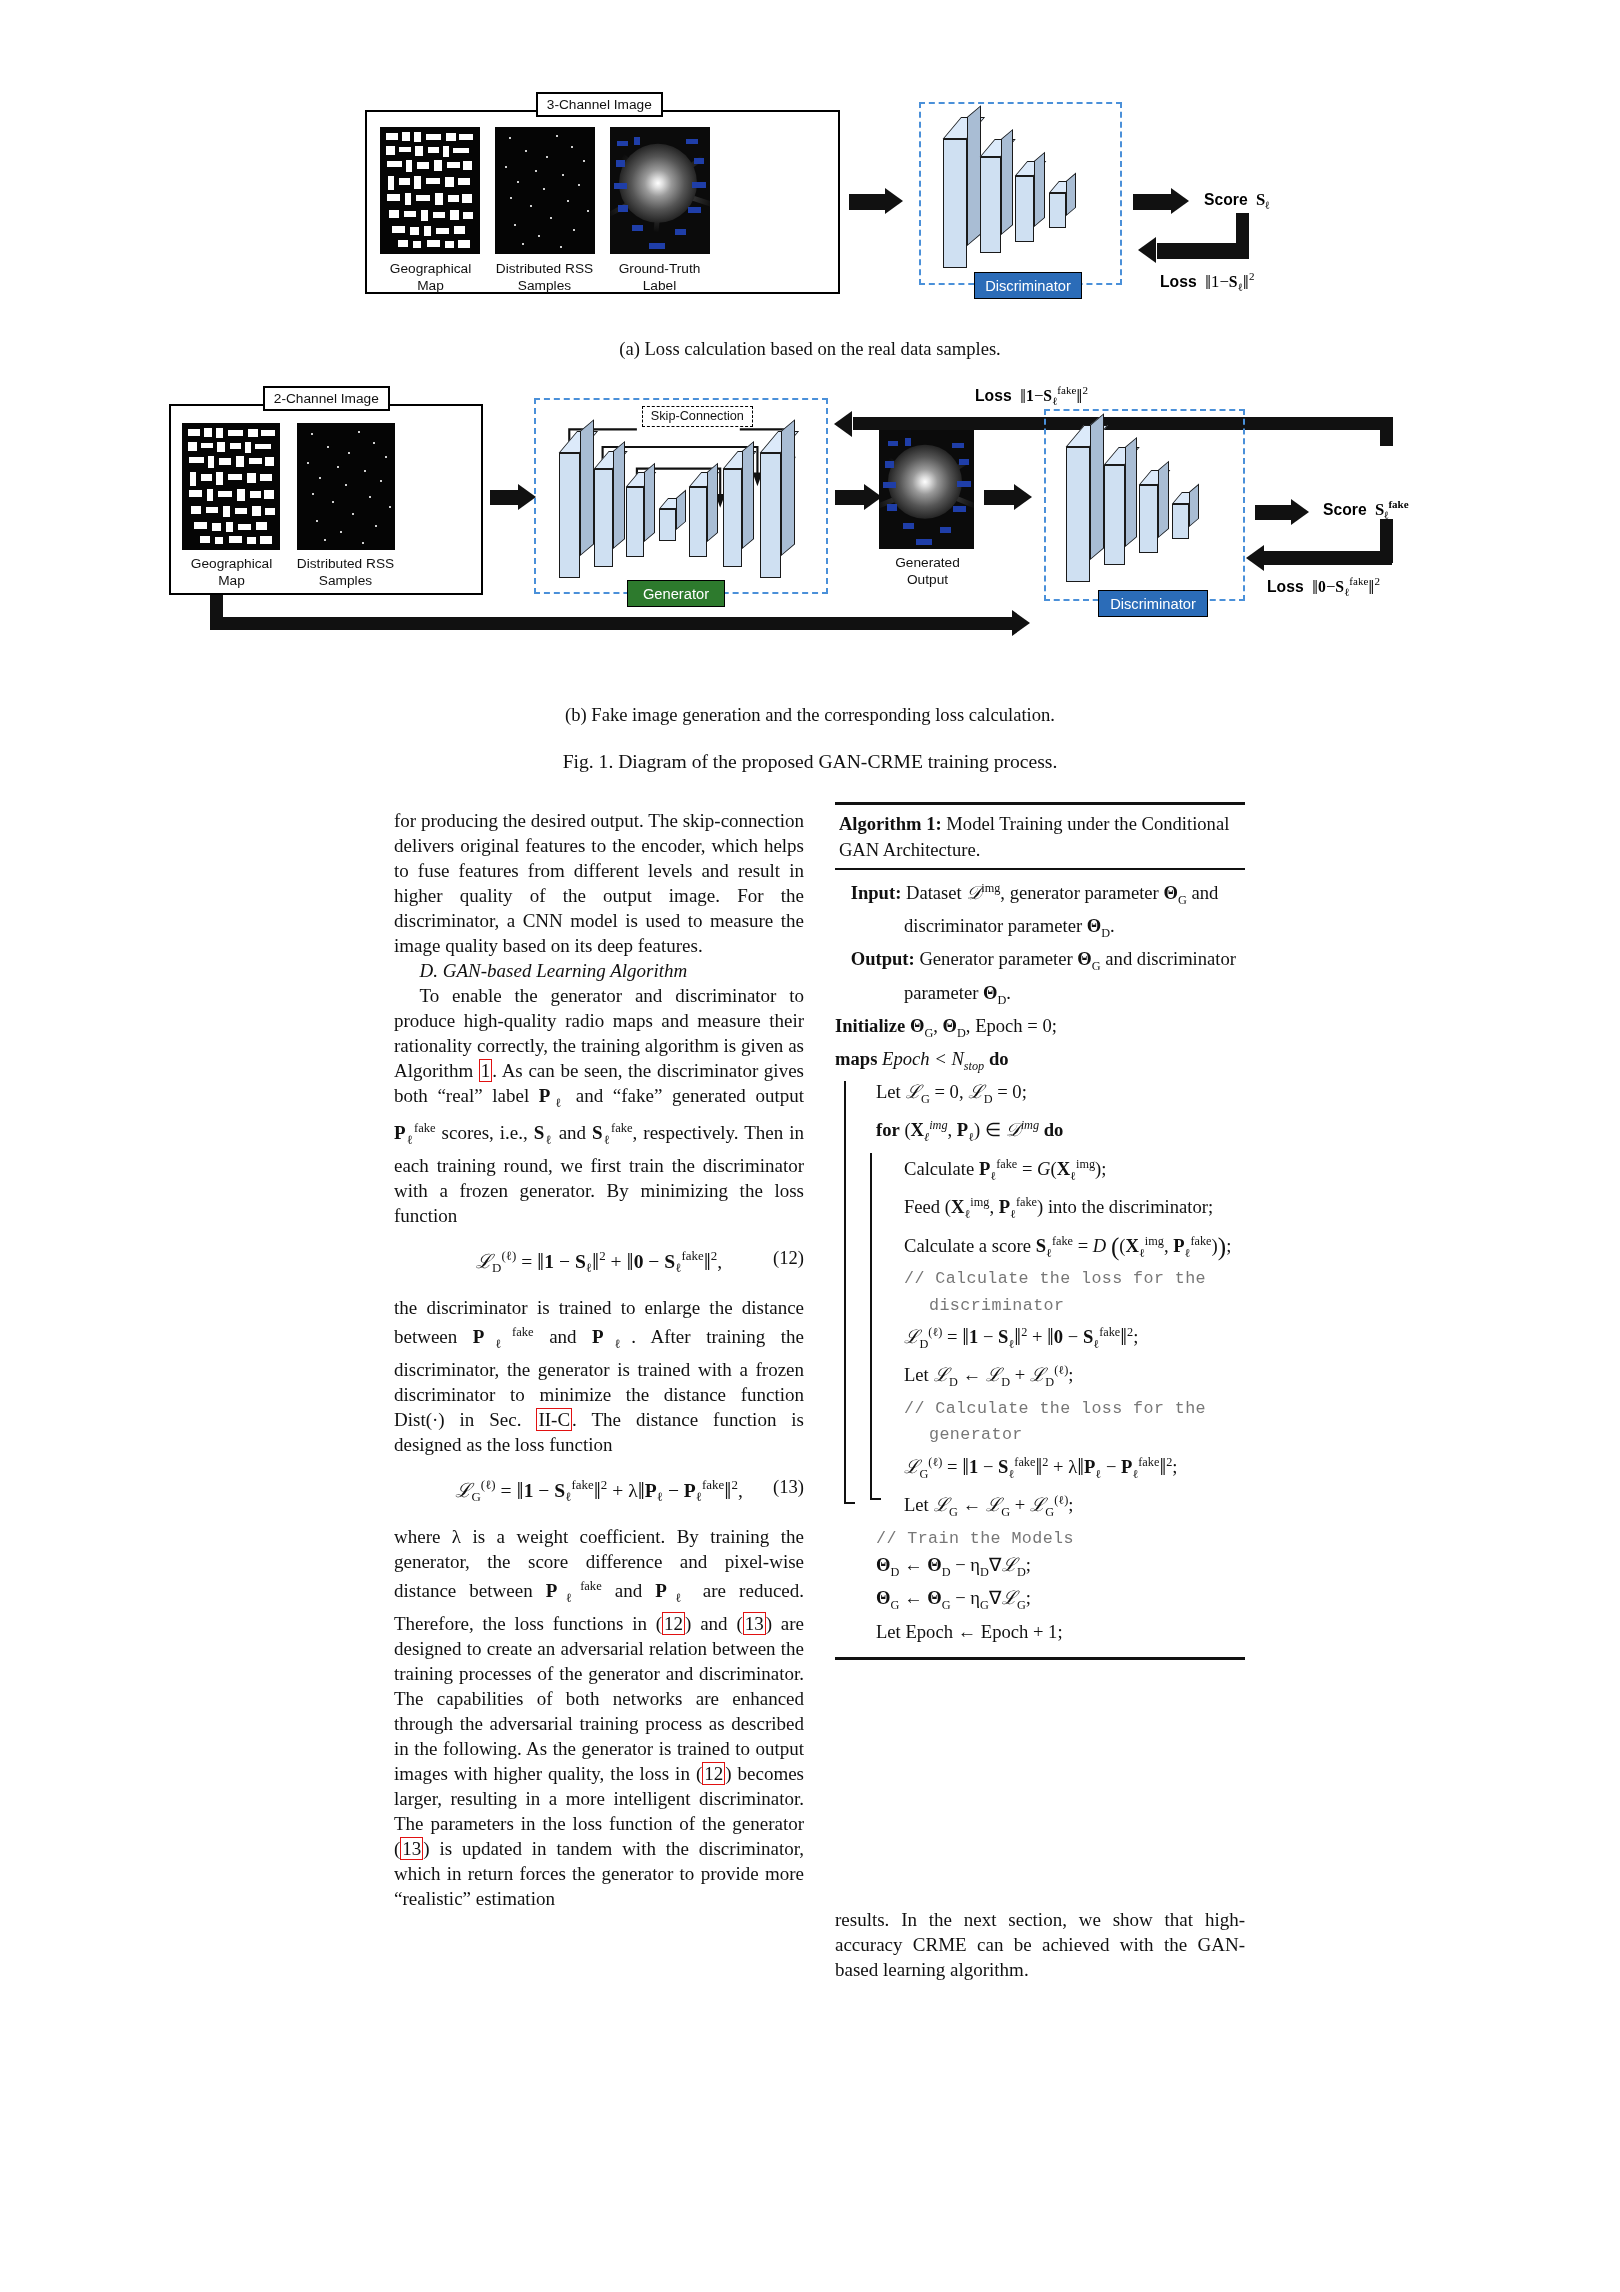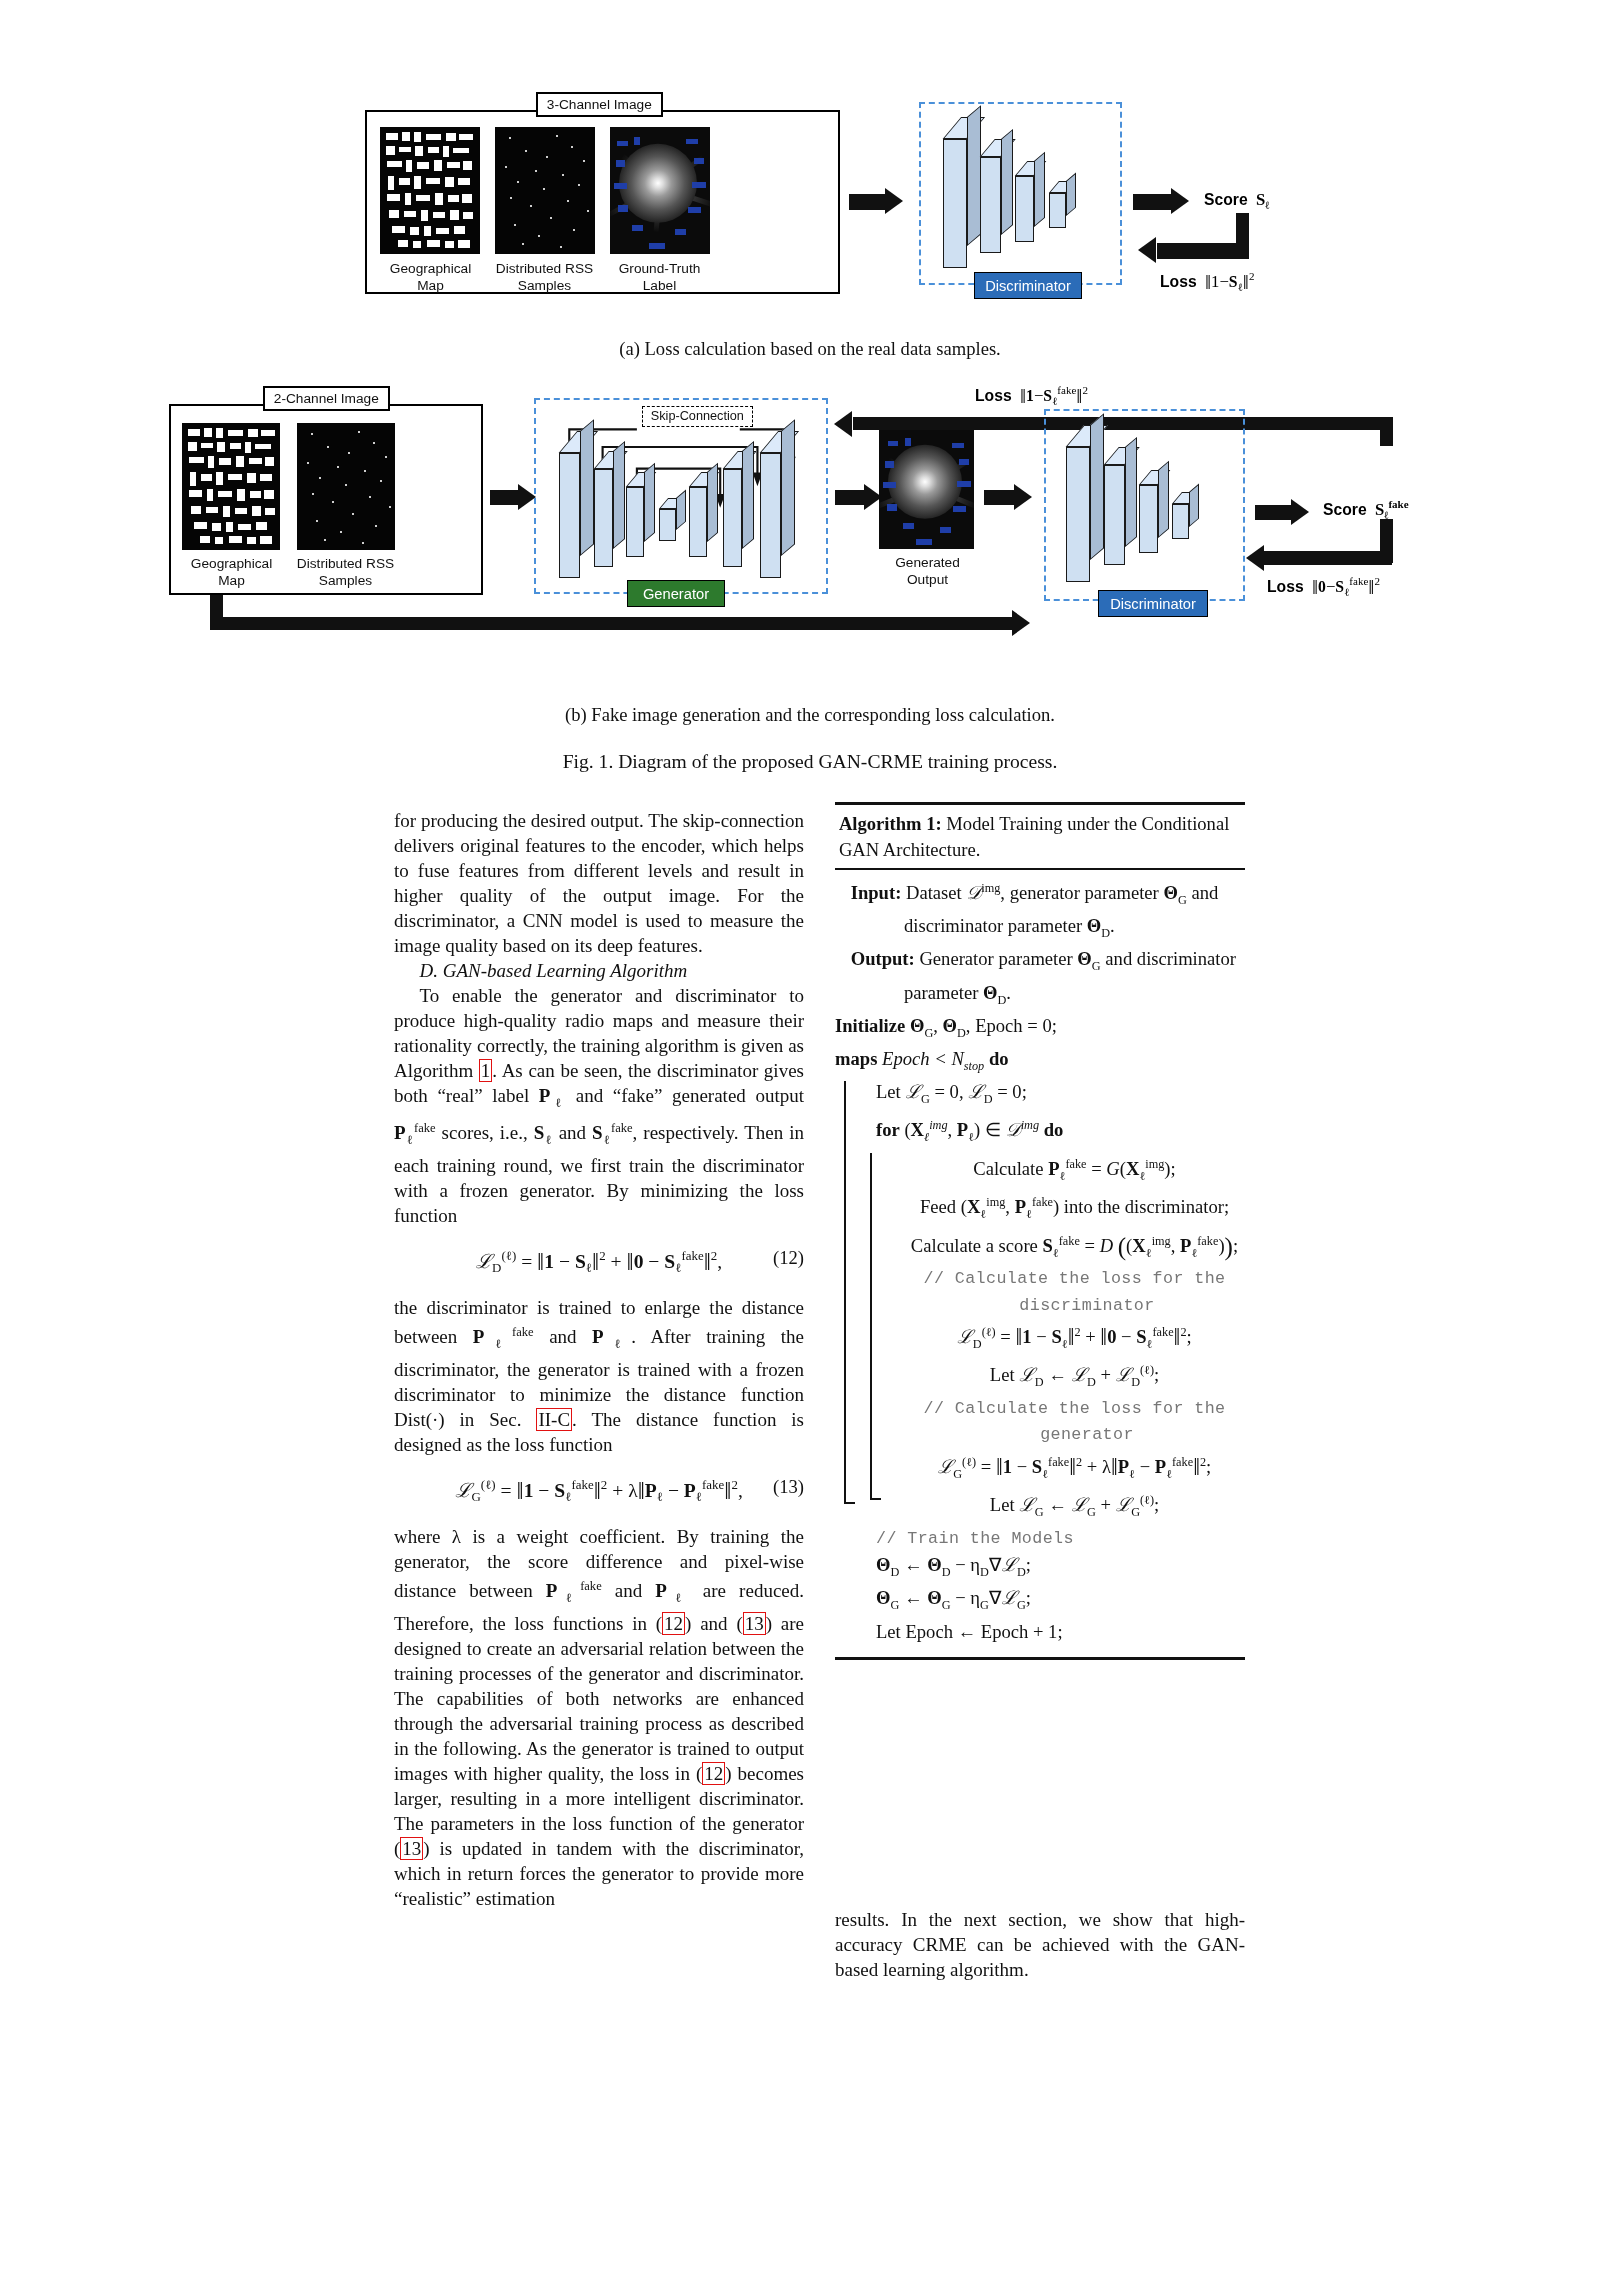--- a/index.html
+++ b/index.html
@@ -756,21 +756,21 @@
         <span style="font-style:italic;">ℒ</span><sub>G</sub> <span>= 0,</span>
         <span style="font-style:italic;">ℒ</span><sub>D</sub> <span>= 0;</span>
       </div>
 
       <div class="algo-line ind2">
         <b>for</b>
         (<b>X</b><sub style="font-style:italic">ℓ</sub><sup style="font-style:italic">img</sup>, <b>P</b><sub>ℓ</sub>) ∈ <span style="font-style:italic;">𝒟</span><sup style="font-style:italic">img</sup>
         <b>do</b>
       </div>
 
-      <div style="position:relative;text-align:center;">
+      <div style="position:relative;">
         <div class="vbar" style="left:35px; top:2px; height:345px;"></div>
 
         <div class="algo-line ind3">
           <span>Calculate</span>
           <b>P</b><sub>ℓ</sub><sup>fake</sup> = <span style="font-style:italic">G</span>(<b>X</b><sub>ℓ</sub><sup>img</sup>);
         </div>
 
 
 
         <div class="algo-line ind3">

